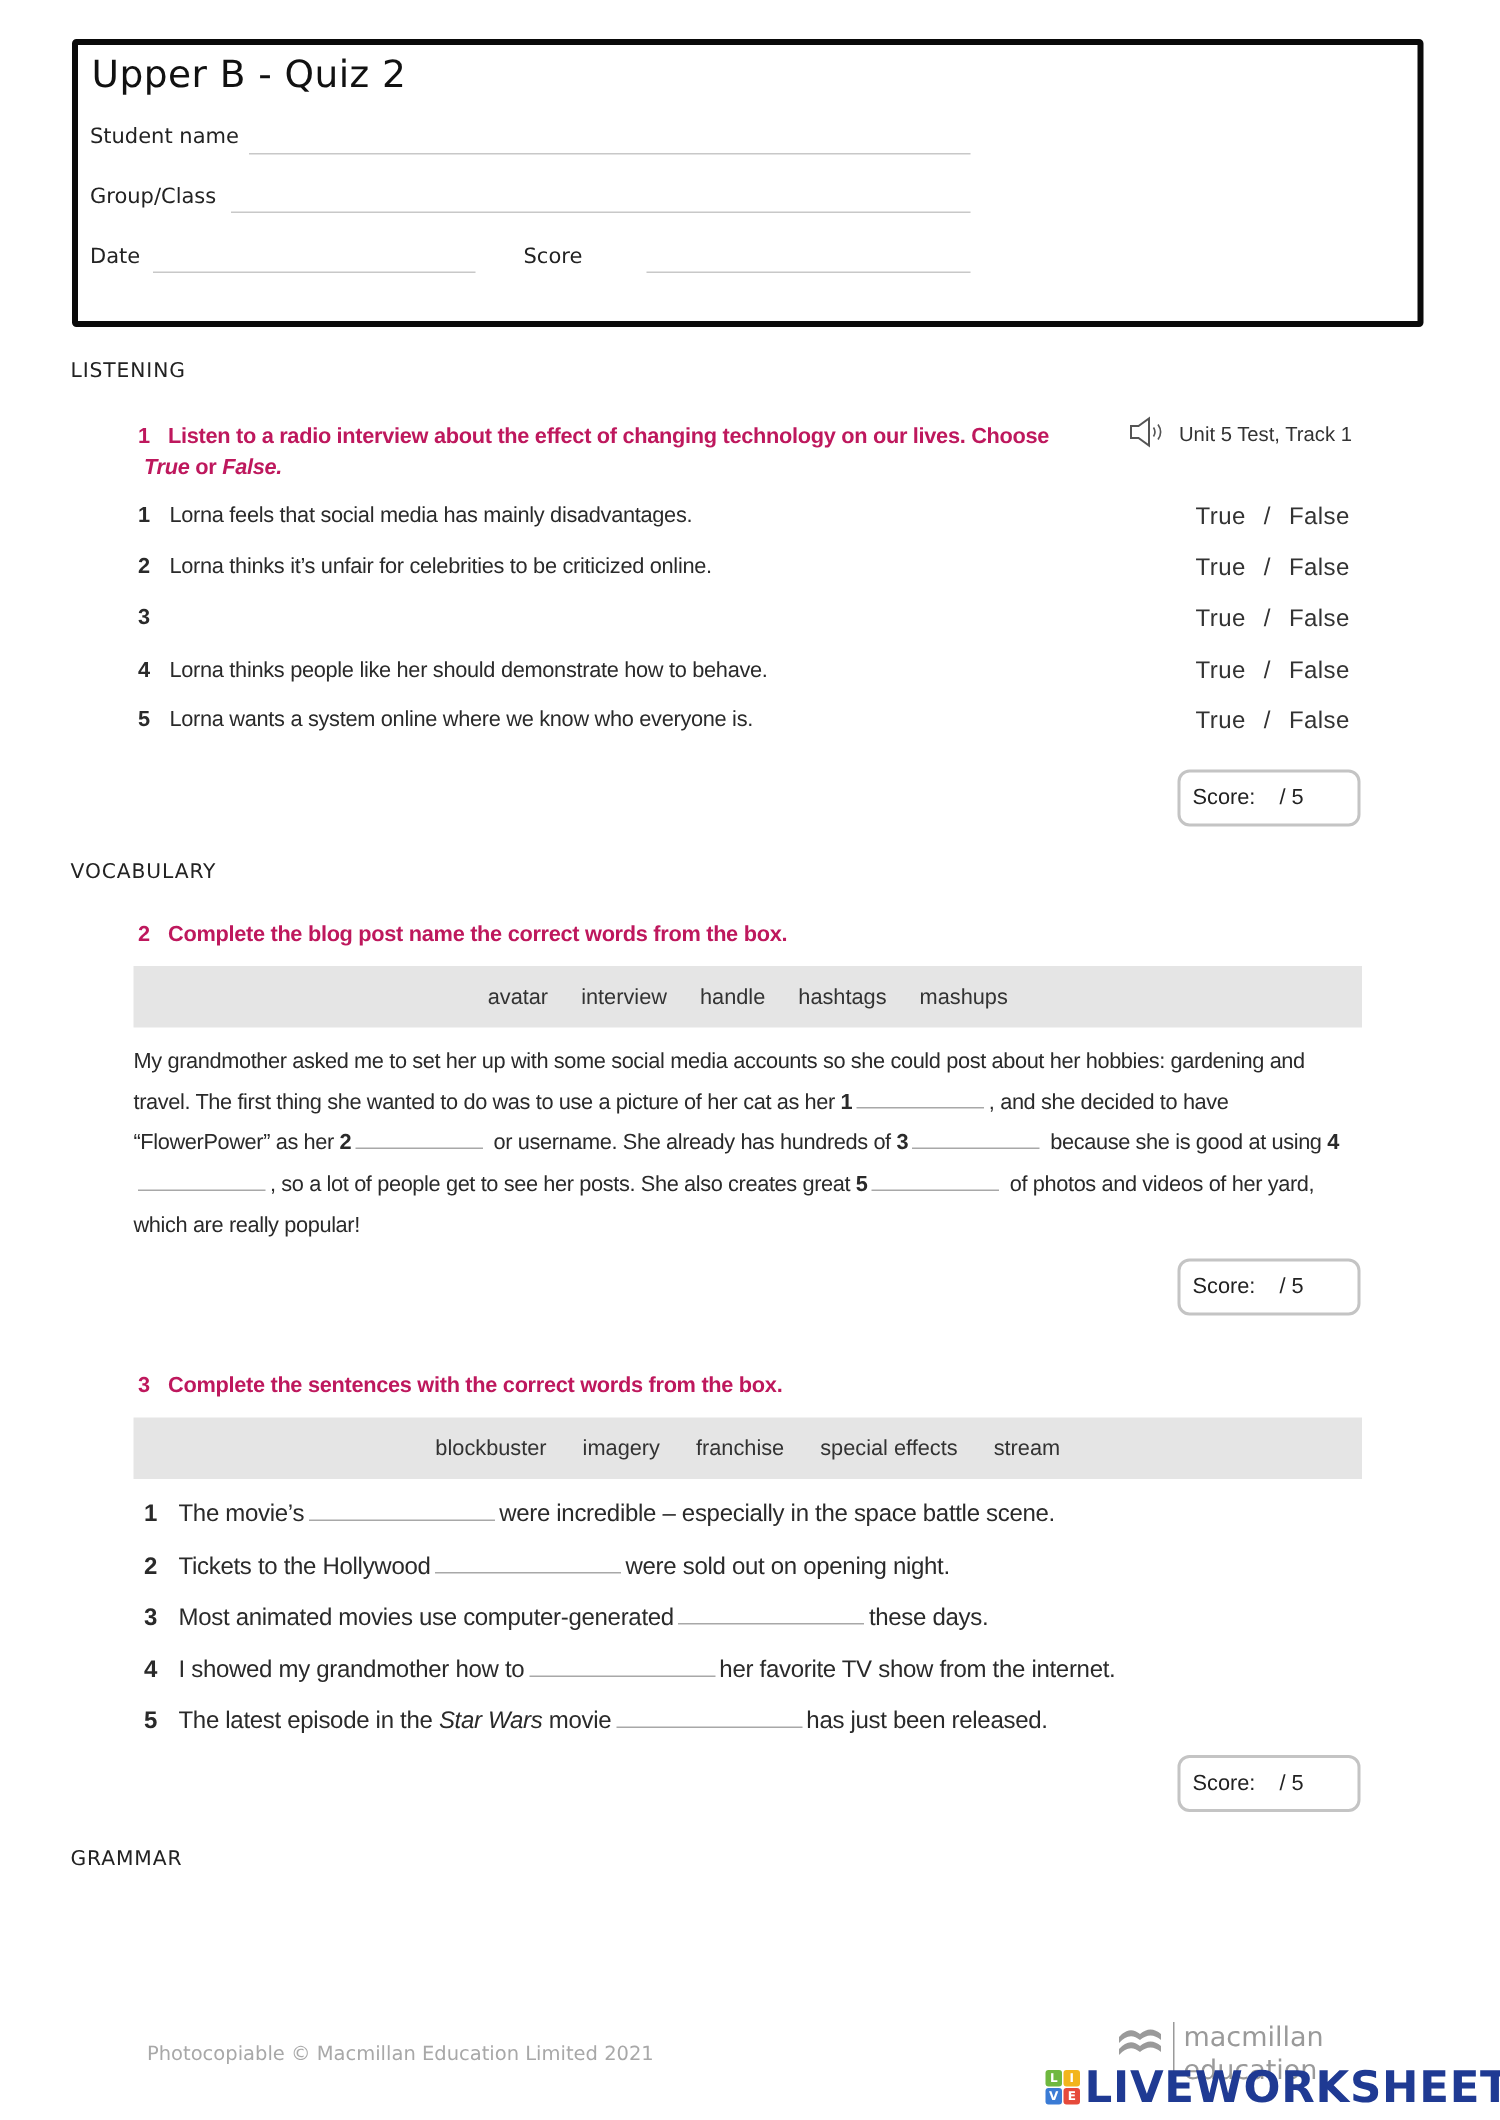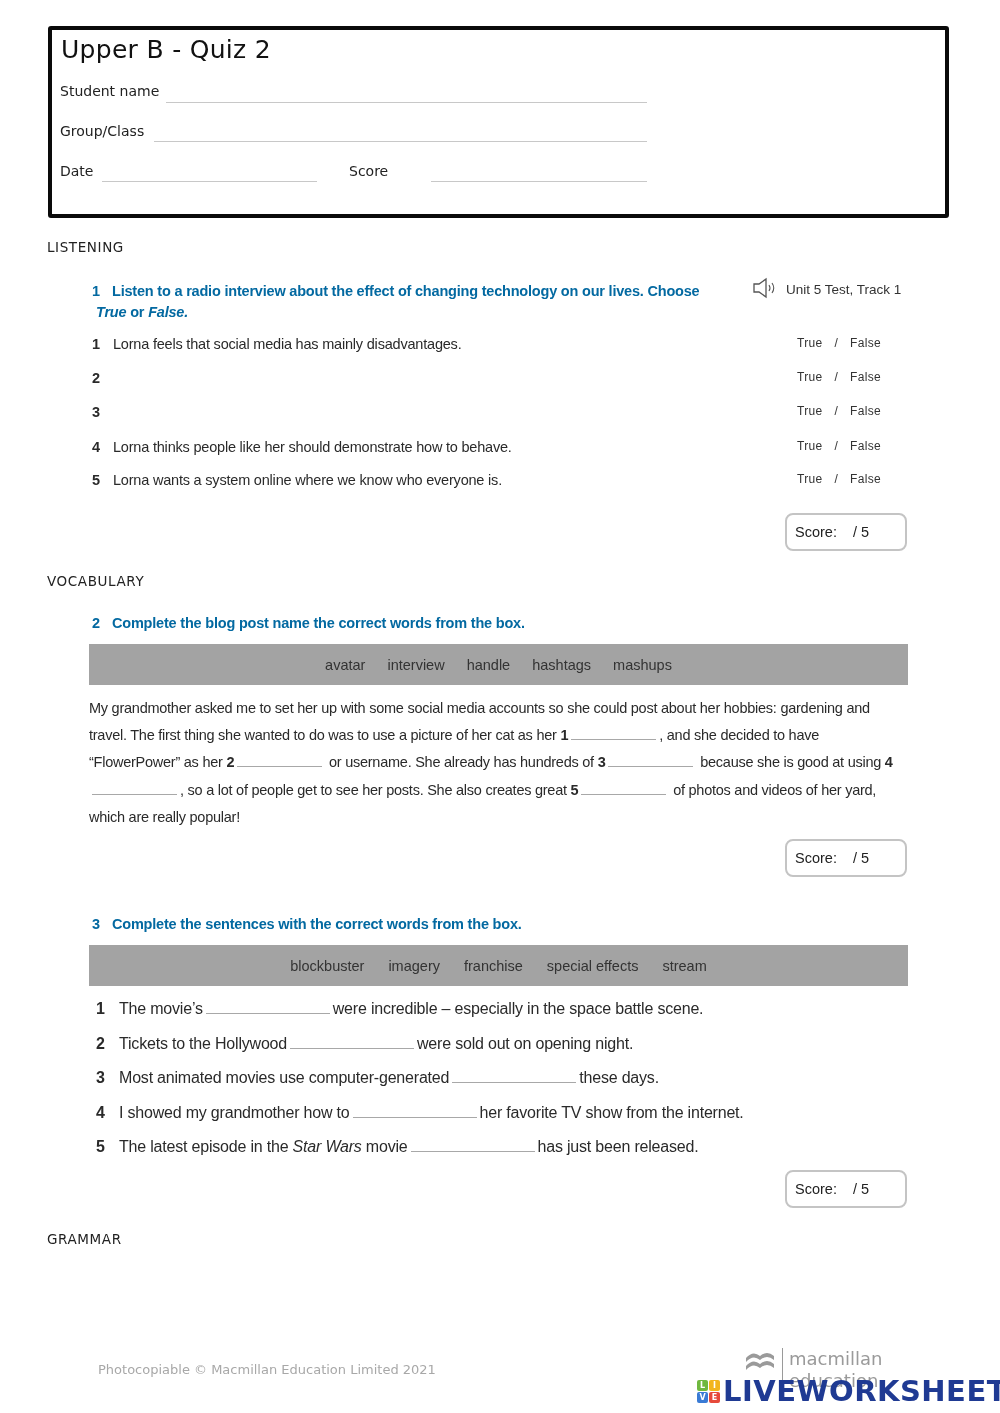--- a/index.html
+++ b/index.html
@@ -25,50 +25,50 @@
     }
     .field-line { position: absolute; height: 1px; background: #c8c8c8; }
 
     .section-label {
       position: absolute; left: 47px;
       font-family: "DejaVu Sans", sans-serif; font-size: 13.5px; color: #222; letter-spacing: 0.6px;
     }
 
     .q-instr {
       position: absolute; left: 92px;
-      font-size: 14.5px; font-weight: bold; color: #0369a1; letter-spacing: -0.2px;
+      font-size: 14.5px; font-weight: bold; color: #be185d; letter-spacing: -0.2px;
     }
     .q-instr .num { display: inline-block; width: 20px; }
     .q-instr i { font-style: italic; }
 
     .audio {
       position: absolute; left: 752px; top: 277px;
       display: flex; align-items: center; gap: 4px; font-size: 13.5px; color: #333;
     }
 
     .tf-row {
       position: absolute; left: 92px; width: 810px; height: 20px;
       font-size: 14.5px; color: #2a2a2a; letter-spacing: -0.2px;
     }
     .tf-row .num { position: absolute; left: 0; font-weight: bold; }
     .tf-row .text { position: absolute; left: 21px; }
-    .tf-row .tf { position: absolute; left: 705px; font-size: 12px; color: #333; letter-spacing: 0.3px; }
+    .tf-row .tf { position: absolute; left: 705px; font-size: 16px; color: #333; letter-spacing: 0.3px; }
     .tf-row .tf span { display: inline-block; }
     .tf-row .tf .slash { margin: 0 12px; }
 
     .score-box {
       position: absolute; left: 785px; width: 122px; height: 38px;
       border: 2.5px solid #c4c4c4; border-radius: 8px;
       font-size: 14.5px; color: #222; padding-left: 8px; line-height: 34px;
     }
     .score-box .of { margin-left: 16px; }
 
     .word-box {
       position: absolute; left: 89px; width: 819px; height: 41px;
-      background: #a3a3a3; display: flex; justify-content: center; align-items: center; gap: 22px;
+      background: #e5e5e5; display: flex; justify-content: center; align-items: center; gap: 22px;
       font-size: 14.5px; color: #333;
     }
 
     .para {
       position: absolute; left: 89px; top: 695px; width: 822px;
       font-size: 14.5px; line-height: 27.2px; color: #2a2a2a; letter-spacing: -0.25px;
     }
     .para b { font-weight: bold; }
     .blank {
       display: inline-block; width: 85px; height: 15px;
@@ -144,20 +144,21 @@
   <span>Unit 5 Test, Track 1</span>
 </div>
 
 <div class="tf-row" style="top:336px;">
   <span class="num">1</span>
   <span class="text">Lorna feels that social media has mainly disadvantages.</span>
   <span class="tf"><span>True</span><span class="slash">/</span><span>False</span></span>
 </div>
 <div class="tf-row" style="top:370px;">
   <span class="num">2</span>
+  <span class="text">Lorna thinks it’s unfair for celebrities to be criticized online.</span>
   <span class="tf"><span>True</span><span class="slash">/</span><span>False</span></span>
 </div>
 <div class="tf-row" style="top:404px;">
   <span class="num">3</span>
   <span class="tf"><span>True</span><span class="slash">/</span><span>False</span></span>
 </div>
 <div class="tf-row" style="top:439px;">
   <span class="num">4</span>
   <span class="text">Lorna thinks people like her should demonstrate how to behave.</span>
   <span class="tf"><span>True</span><span class="slash">/</span><span>False</span></span>

